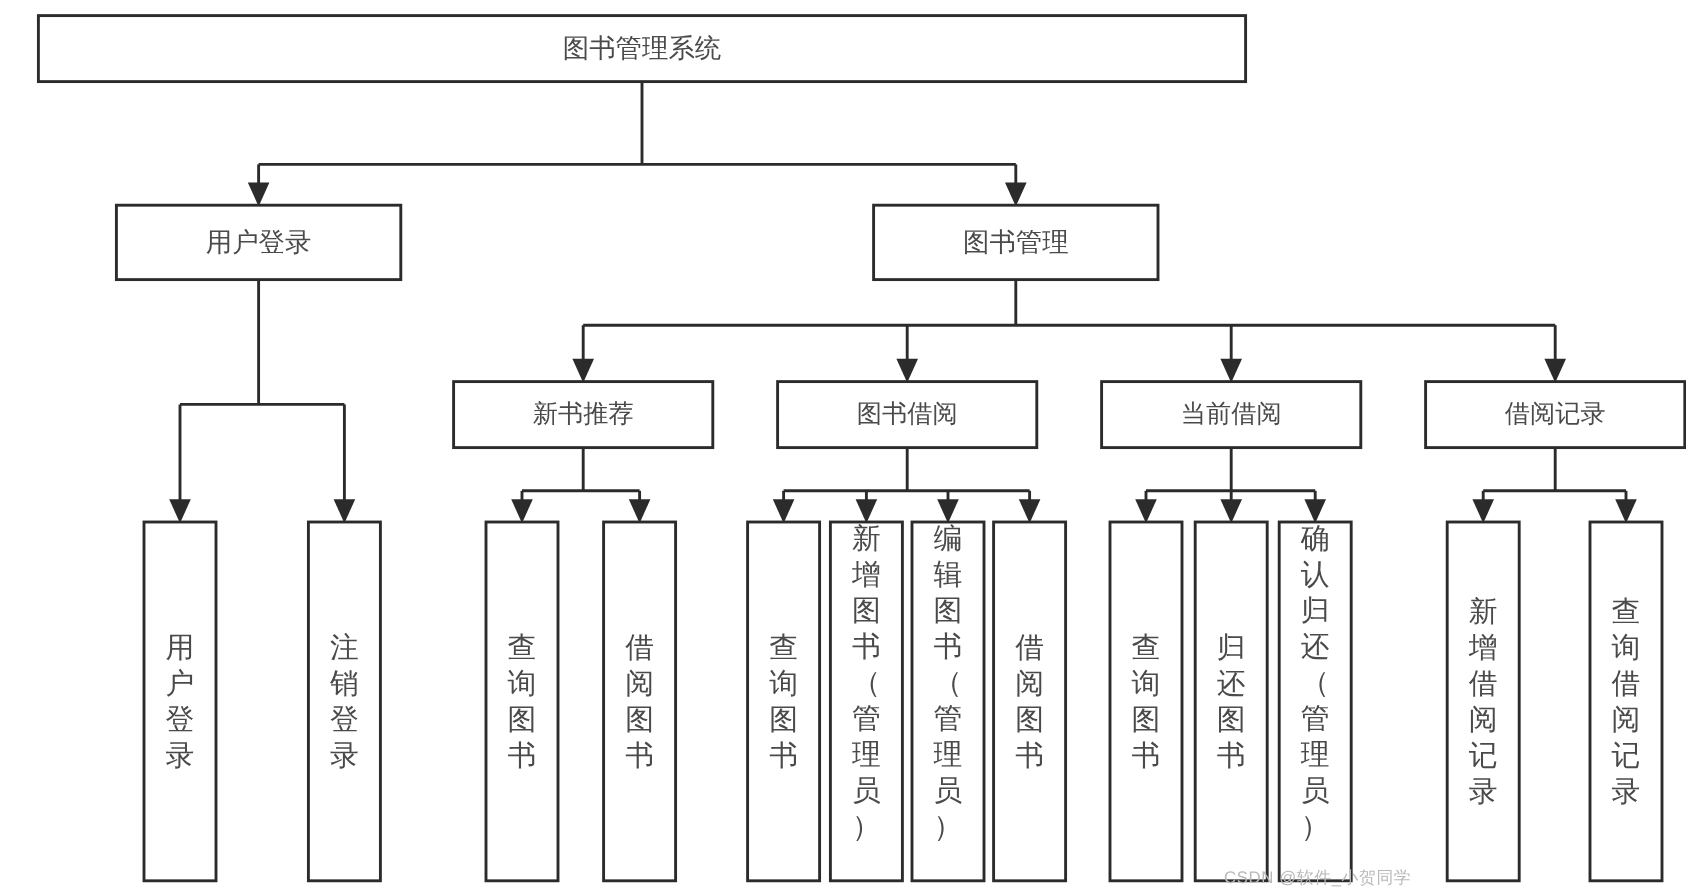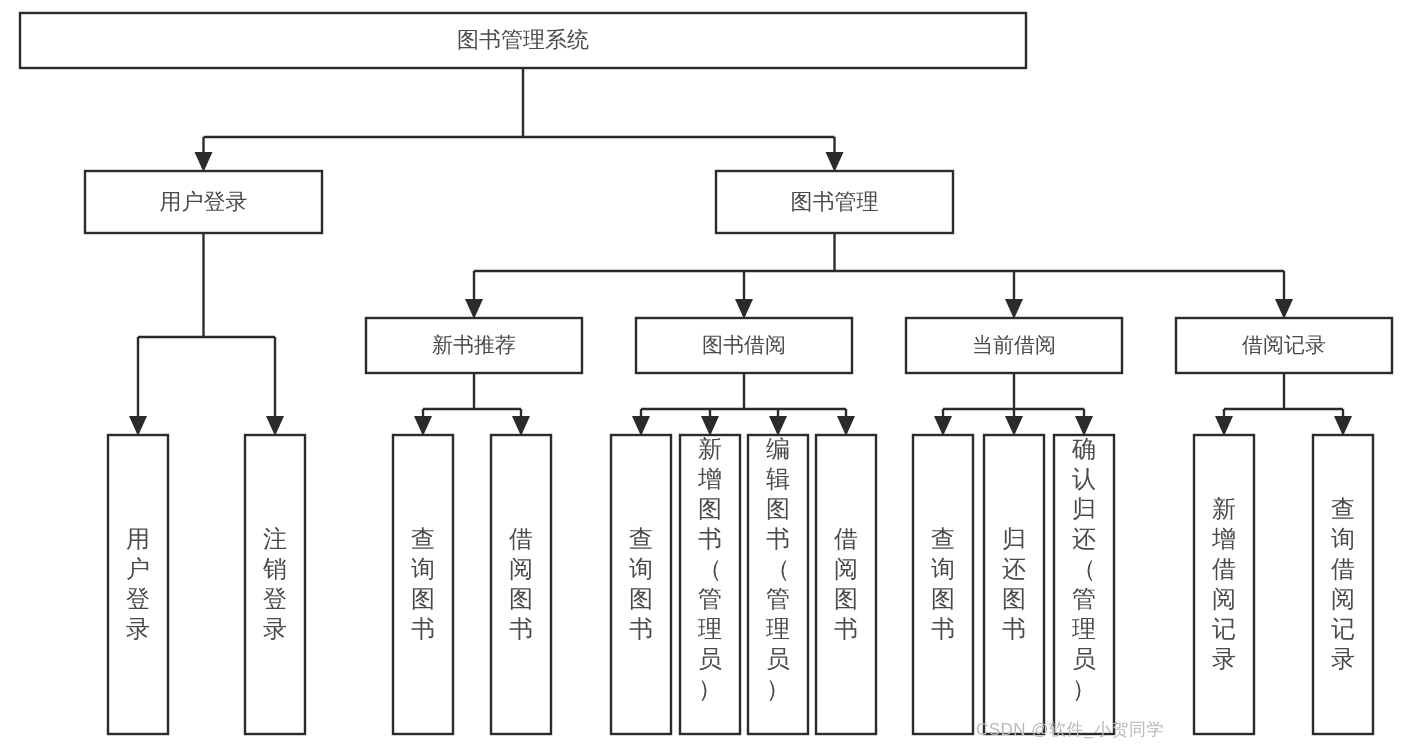--- a/index.html
+++ b/index.html
@@ -9,21 +9,21 @@
   }
   body {
     width: 1405px;
     height: 747px;
     font-family: "Liberation Sans", "DejaVu Sans", sans-serif;
     overflow: hidden;
     position: relative;
   }
   #diagram-root {
     position: absolute;
-    left: 4px;
+    left: 16px;
     top: 0;
     width: 1170px;
     height: 747px;
     text-decoration: underline;
   }
   .node-box {
     fill: #ffffff;
     stroke: #2b2b2b;
     stroke-width: 2.4;
   }
@@ -50,21 +50,21 @@
   }
   .arrow-head {
     fill: #2b2b2b;
     stroke: none;
   }
   .watermark {
     position: absolute;
     right: 10px;
     bottom: 6px;
     color: #b9b9b9;
-    font-size: 17px;
+    font-size: 14px;
     font-family: "Liberation Sans", "DejaVu Sans", sans-serif;
     white-space: nowrap;
     letter-spacing: 0.5px;
     pointer-events: none;
   }
 </style>
 </head>
 <body>
 
 <div id="diagram-root">

